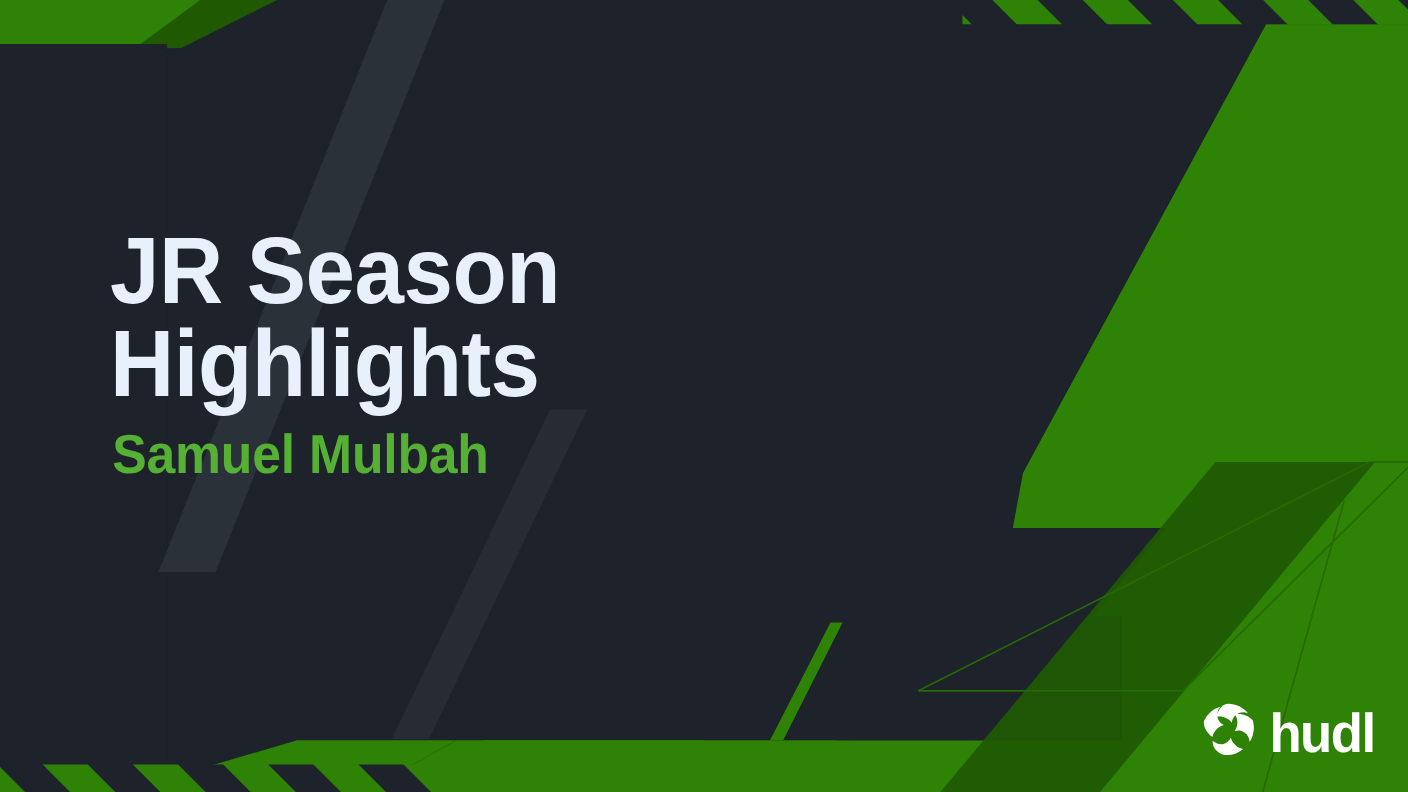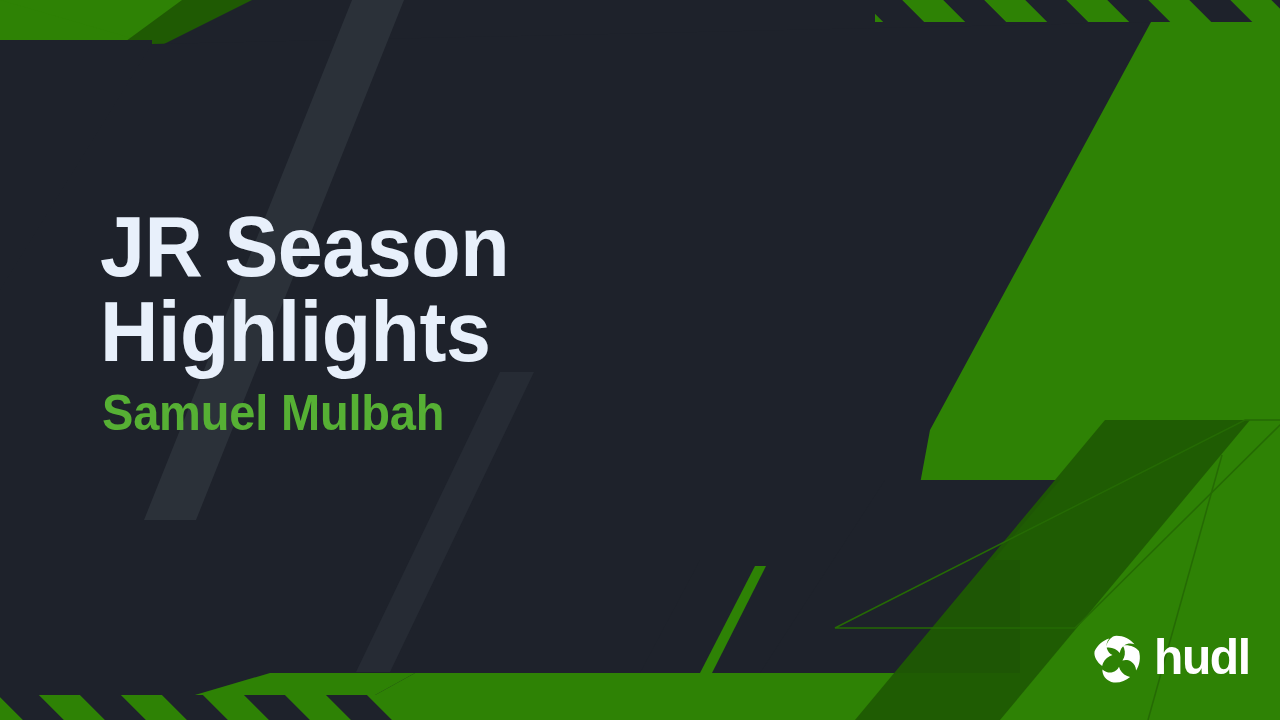--- a/index.html
+++ b/index.html
@@ -61,21 +61,21 @@
 
   
   #hudl-logo {
     position: absolute;
     left: 1088px;
     top: 634px;
     width: 164px;
     height: 60px;
     z-index: 50;
     display: flex;
-    align-items: flex-start;
+    align-items: flex-end;
     gap: 8px;
   }
   #hudl-logo .mark { width: 58px; height: 56px; flex: 0 0 auto; }
   #hudl-logo .word {
     font-family: "Liberation Sans Narrow", "Liberation Sans", sans-serif;
     font-weight: 700;
     font-size: 50px;
     line-height: 1;
     color: #ffffff;
     letter-spacing: -1.5px;

